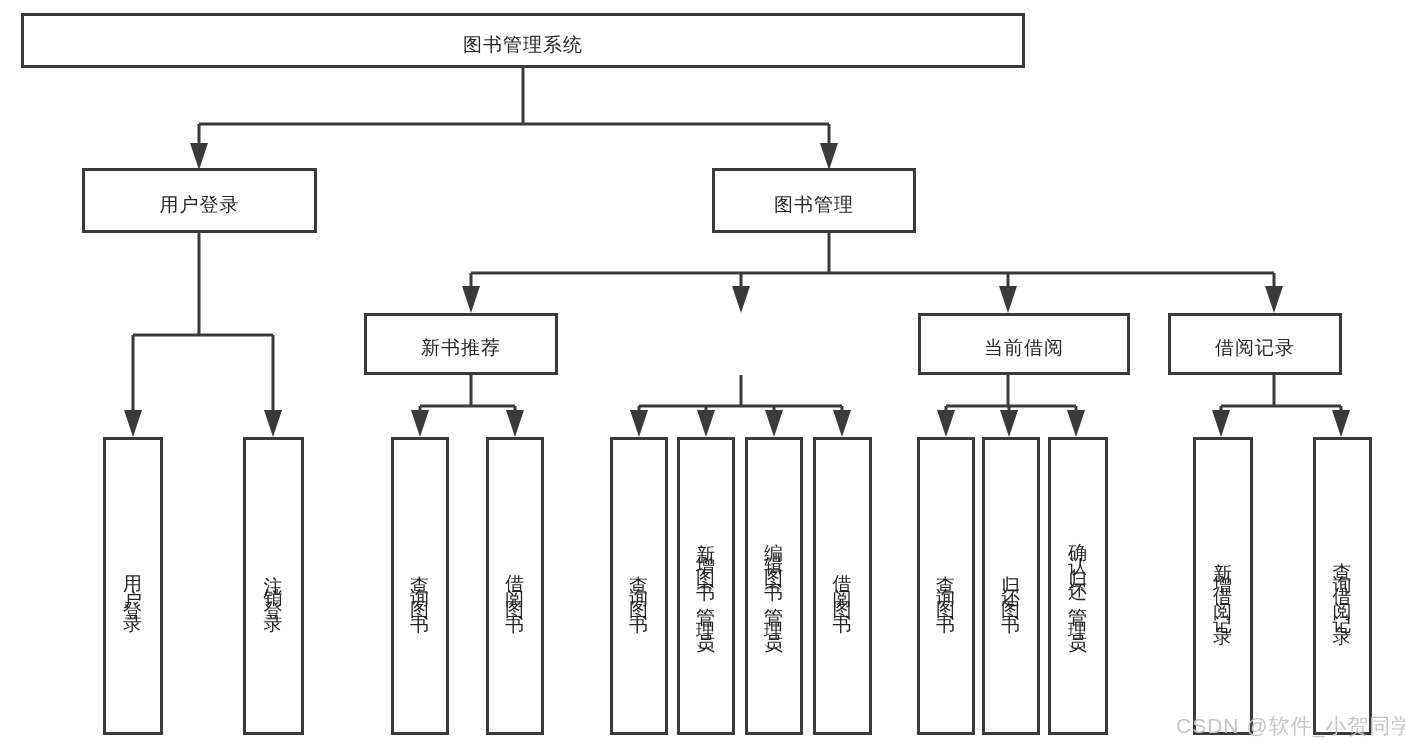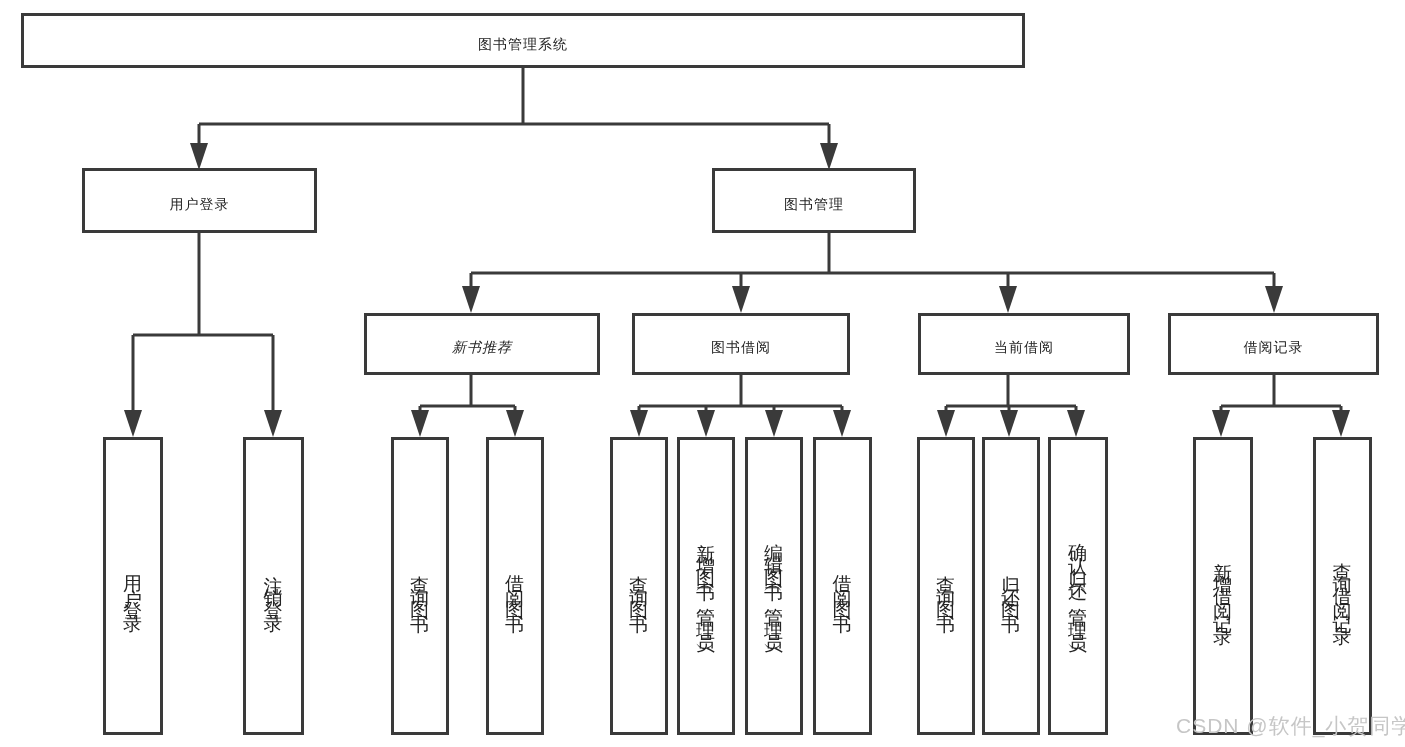--- a/index.html
+++ b/index.html
@@ -20,21 +20,21 @@
   .hbox {
     position: absolute;
     box-sizing: border-box;
     background: #ffffff;
     border: 3px solid #3a3a3a;
     display: flex;
     align-items: center;
     justify-content: center;
   }
   .hbox span {
-    font-size: 14px;
+    font-size: 19px;
     letter-spacing: 1px;
     white-space: nowrap;
     margin-top: 8px;
   }
   .vbox {
     position: absolute;
     box-sizing: border-box;
     background: #ffffff;
     border: 3px solid #3a3a3a;
     display: flex;
@@ -101,30 +101,27 @@
     <span>图书管理系统</span>
   </div>
 
   <div class="hbox" style="left:82px; top:168px; width:235px; height:65px;">
     <span>用户登录</span>
   </div>
   <div class="hbox" style="left:712px; top:168px; width:204px; height:65px;">
     <span>图书管理</span>
   </div>
 
-  <div class="hbox" style="left:364px; top:313px; width:236px; height:62px;font-style:italic;">
+  <div class="hbox" style="left:364px; top:313px; width:194px; height:62px;">
     <span>新书推荐</span>
-  </div>
-  <div class="hbox" style="left:632px; top:313px; width:218px; height:62px;">
-    <span>图书借阅</span>
   </div>
   <div class="hbox" style="left:918px; top:313px; width:212px; height:62px;">
     <span>当前借阅</span>
   </div>
-  <div class="hbox" style="left:1168px; top:313px; width:211px; height:62px;">
+  <div class="hbox" style="left:1168px; top:313px; width:174px; height:62px;">
     <span>借阅记录</span>
   </div>
 
   <div class="vbox" style="left:103px; top:437px; width:60px; height:298px;">
     <span>用户登录</span>
   </div>
   <div class="vbox" style="left:243px; top:437px; width:61px; height:298px;">
     <span>注销登录</span>
   </div>
 

